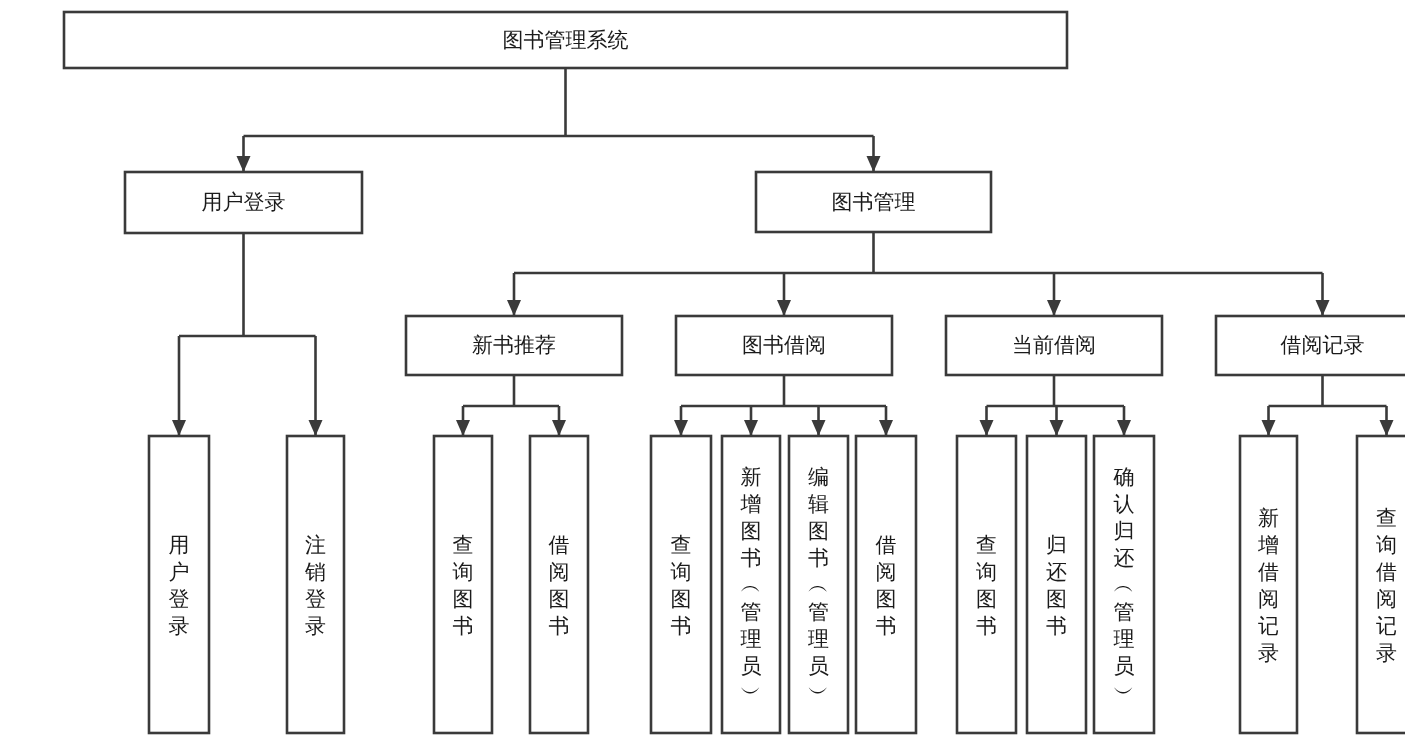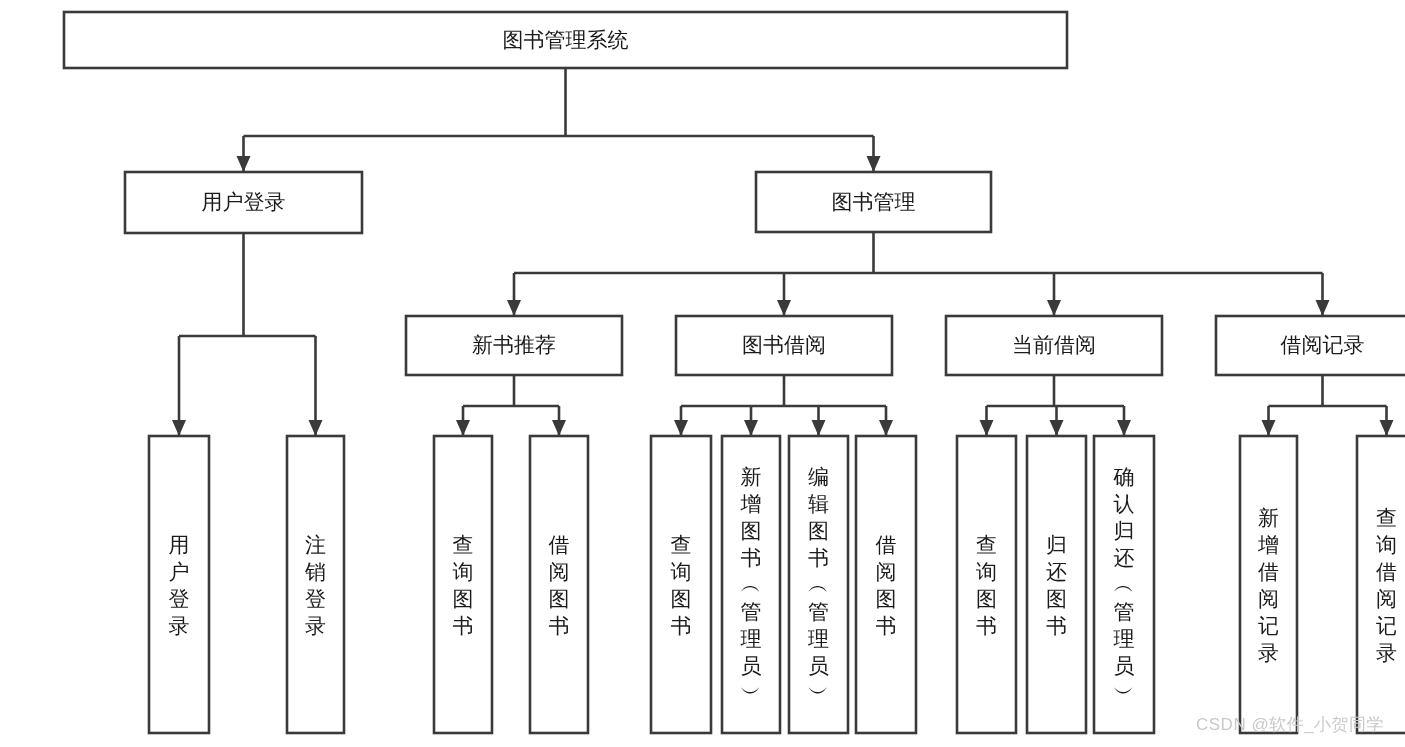--- a/index.html
+++ b/index.html
@@ -215,14 +215,13 @@
         <g>
           <rect x="1196" y="436" width="57" height="297" class="node-box"></rect>
           <text x="1224.5" y="524.5" class="node-label-v"><tspan x="1224.5" dy="0">新</tspan><tspan x="1224.5" dy="27">增</tspan><tspan x="1224.5" dy="27">借</tspan><tspan x="1224.5" dy="27">阅</tspan><tspan x="1224.5" dy="27">记</tspan><tspan x="1224.5" dy="27">录</tspan></text>
         </g>
         <g>
           <rect x="1313" y="436" width="59" height="297" class="node-box"></rect>
           <text x="1342.5" y="524.5" class="node-label-v"><tspan x="1342.5" dy="0">查</tspan><tspan x="1342.5" dy="27">询</tspan><tspan x="1342.5" dy="27">借</tspan><tspan x="1342.5" dy="27">阅</tspan><tspan x="1342.5" dy="27">记</tspan><tspan x="1342.5" dy="27">录</tspan></text>
         </g>
       </g>
   </svg>
-  <div class="watermark">CSDN @软件_小贺同学</div>
 </div>
 
 </body></html>

